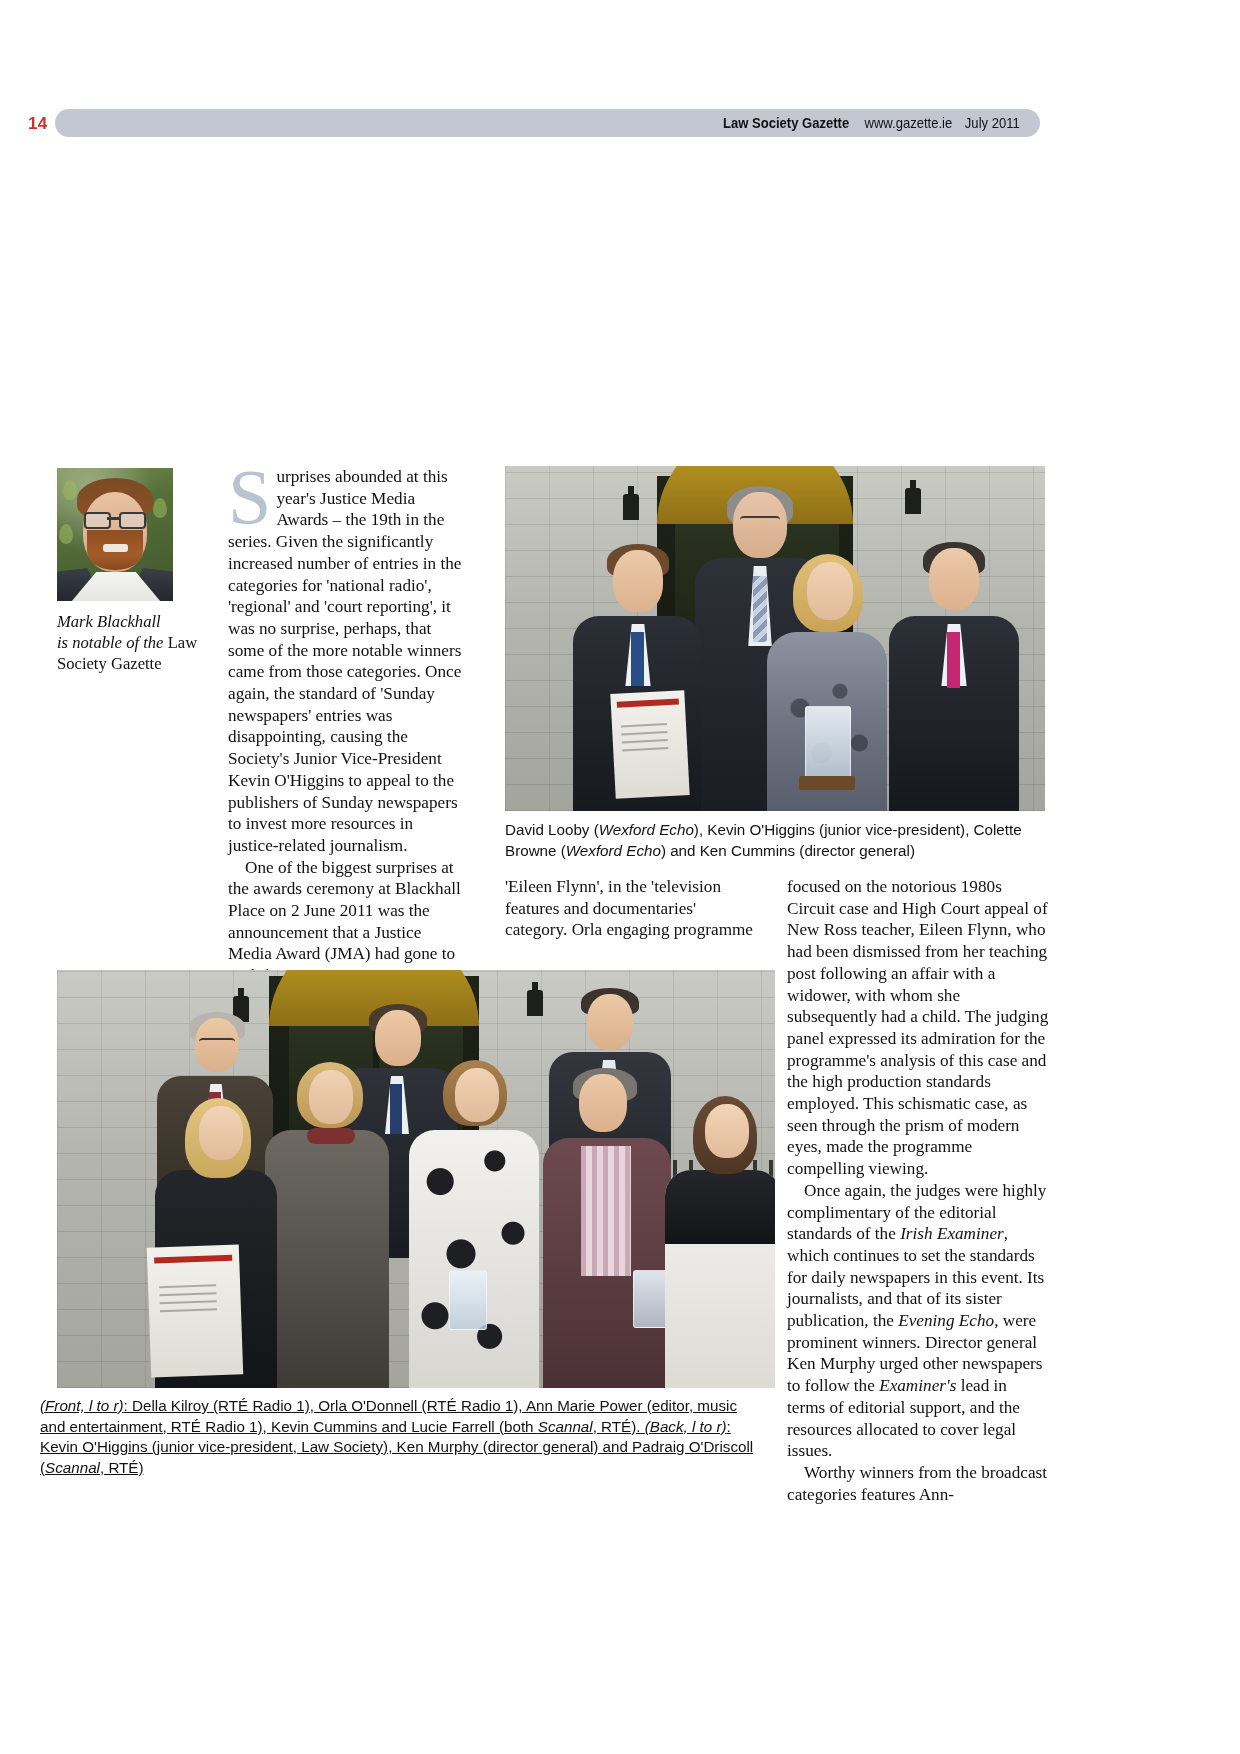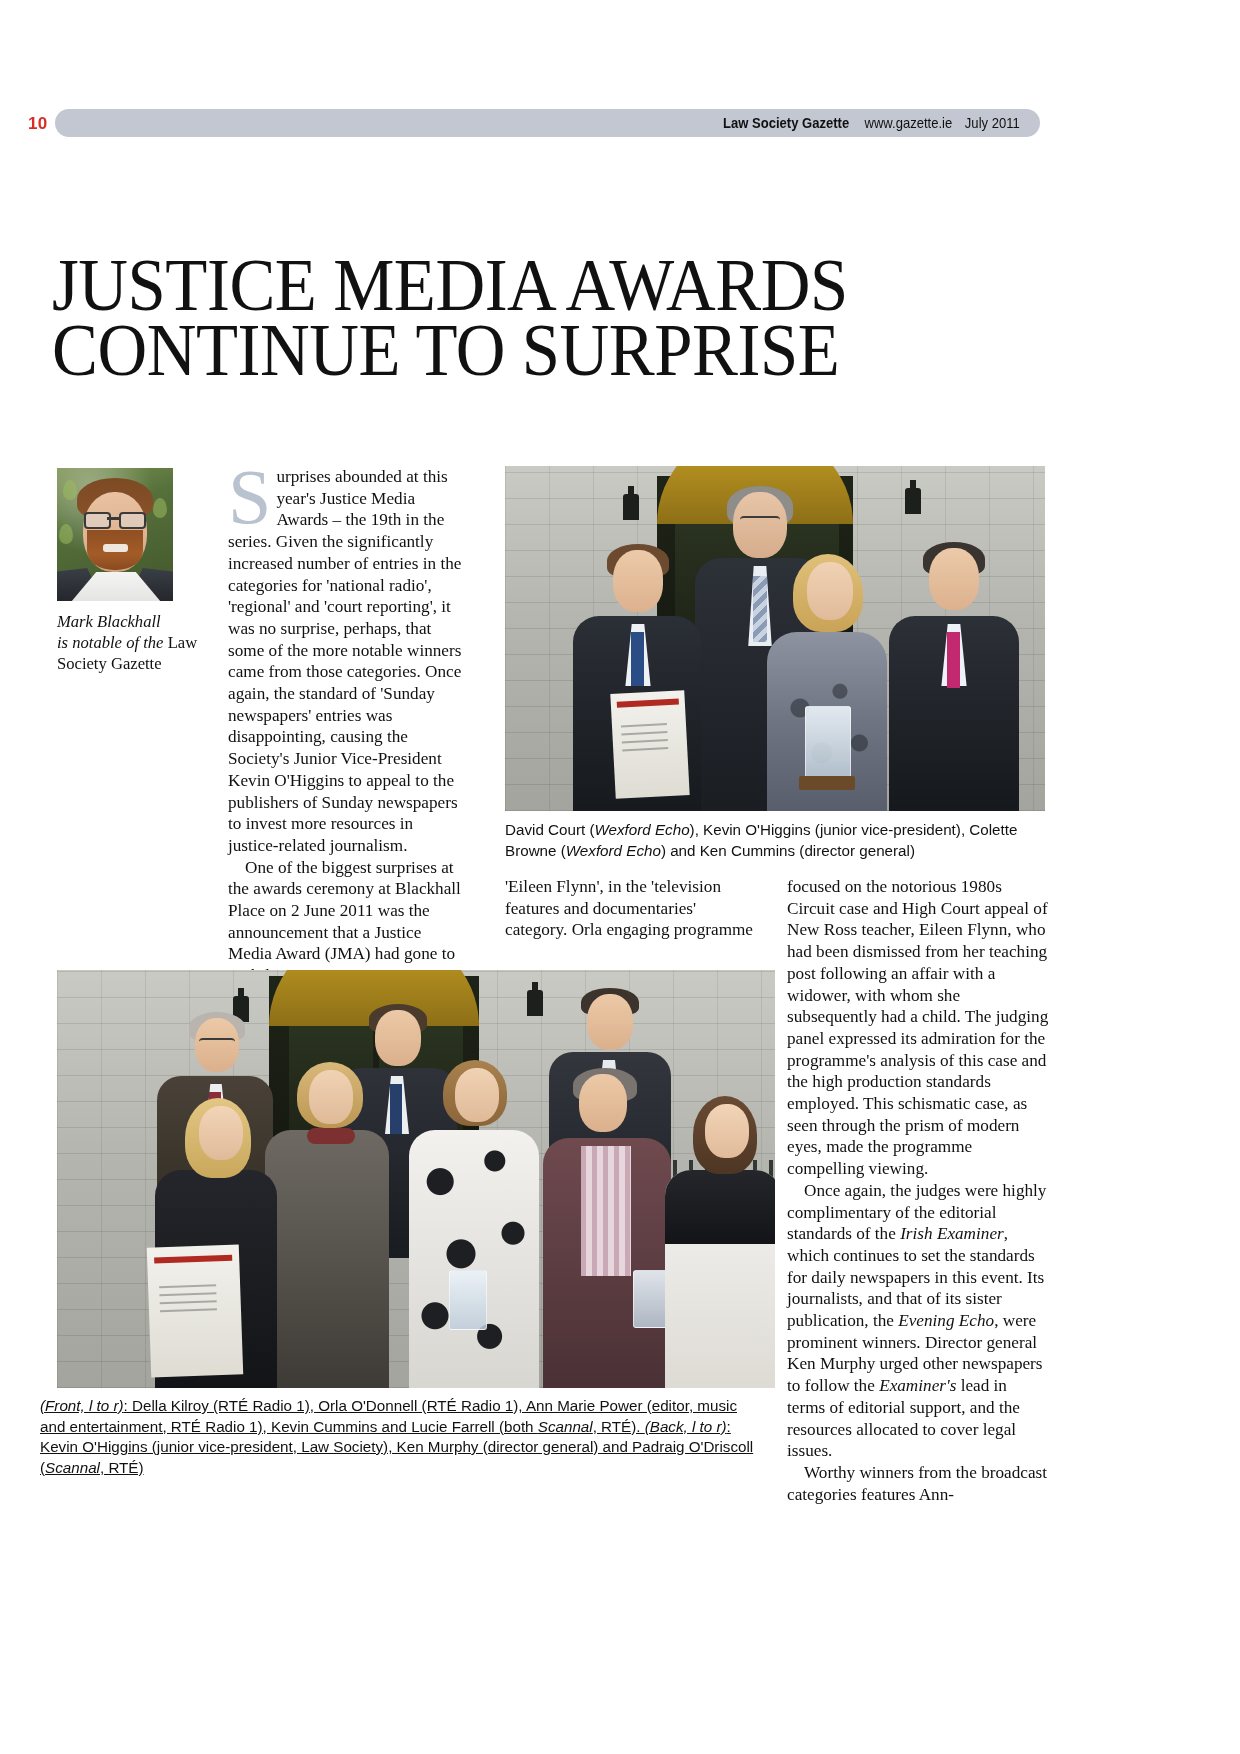--- a/index.html
+++ b/index.html
@@ -123,32 +123,28 @@
   .cap i{font-style:italic;}
   #cap1{left:505px;top:820px;width:545px;}
   #cap2{left:40px;top:1396px;width:720px;text-decoration:underline;}
 </style>
 </head>
 <body>
 
 <div class="page">
 
   <div class="runhead">
-    <div class="folio">10</div>
+    <div class="folio">14</div>
     <div class="rh-bar">
       <div class="rh-right">
         <b>Law Society Gazette</b><span class="rh-gap"></span><span>www.gazette.ie</span><span class="rh-gap2"></span><span>July 2011</span>
       </div>
     </div>
   </div>
 
-  <h1 class="headline">
-    <span>JUSTICE MEDIA AWARDS</span>
-    <span>CONTINUE TO SURPRISE</span>
-  </h1>
 
 
   <div class="author-photo">
     <div class="ap-bg"></div>
     <div class="ap-leaf" style="left:6px;top:12px;"></div>
     <div class="ap-leaf" style="left:96px;top:30px;"></div>
     <div class="ap-leaf" style="left:2px;top:56px;"></div>
     <div class="ap-suit"></div>
     <div class="ap-suit2"></div>
     <div class="ap-shirt"></div>
@@ -219,21 +215,21 @@
     <div class="person">
       <div class="p-body" style="left:384px;top:150px;width:130px;height:195px;background:linear-gradient(180deg,#2c3037,#15181c);border-radius:26px 26px 0 0;"></div>
       <div class="p-shirt" style="left:428px;top:158px;width:42px;height:62px;background:#eef2f6;clip-path:polygon(35% 0,65% 0,80% 100%,20% 100%);"></div>
       <div class="p-tie" style="left:442px;top:166px;width:13px;height:56px;background:#c2296e;"></div>
       <div class="p-hair" style="left:418px;top:76px;width:62px;height:34px;background:#3a3430;"></div>
       <div class="p-head" style="left:424px;top:82px;width:50px;height:62px;background:linear-gradient(180deg,#eccaa9,#dcb18e);"></div>
     </div>
   </div>
 
   <div class="cap" id="cap1">
-    <span>David Court (</span><i>Wexford Echo</i><span>), Kevin O'Higgins (junior vice-president), Colette Browne (</span><i>Wexford Echo</i><span>) and Ken Cummins (director general)</span>
+    <span>David Looby (</span><i>Wexford Echo</i><span>), Kevin O'Higgins (junior vice-president), Colette Browne (</span><i>Wexford Echo</i><span>) and Ken Cummins (director general)</span>
   </div>
 
   <div class="col" id="col2a">
     <p><span>'Eileen Flynn', in the 'television features and documentaries' category. Orla engaging programme</span></p>
   </div>
 
   <div class="col" id="col3">
     <p><span>focused on the notorious 1980s Circuit case and High Court appeal of New Ross teacher, Eileen Flynn, who had been dismissed from her teaching post following an affair with a widower, with whom she subsequently had a child. The judging panel expressed its admiration for the programme's analysis of this case and the high production standards employed. This schismatic case, as seen through the prism of modern eyes, made the programme compelling viewing.</span></p>
     <p><span>Once again, the judges were highly complimentary of the editorial standards of the </span><i>Irish Examiner</i><span>, which continues to set the standards for daily newspapers in this event. Its journalists, and that of its sister publication, the </span><i>Evening Echo</i><span>, were prominent winners. Director general Ken Murphy urged other newspapers to follow the </span><i>Examiner's</i><span> lead in terms of editorial support, and the resources allocated to cover legal issues.</span></p>
     <p><span>Worthy winners from the broadcast categories features Ann-</span></p>

